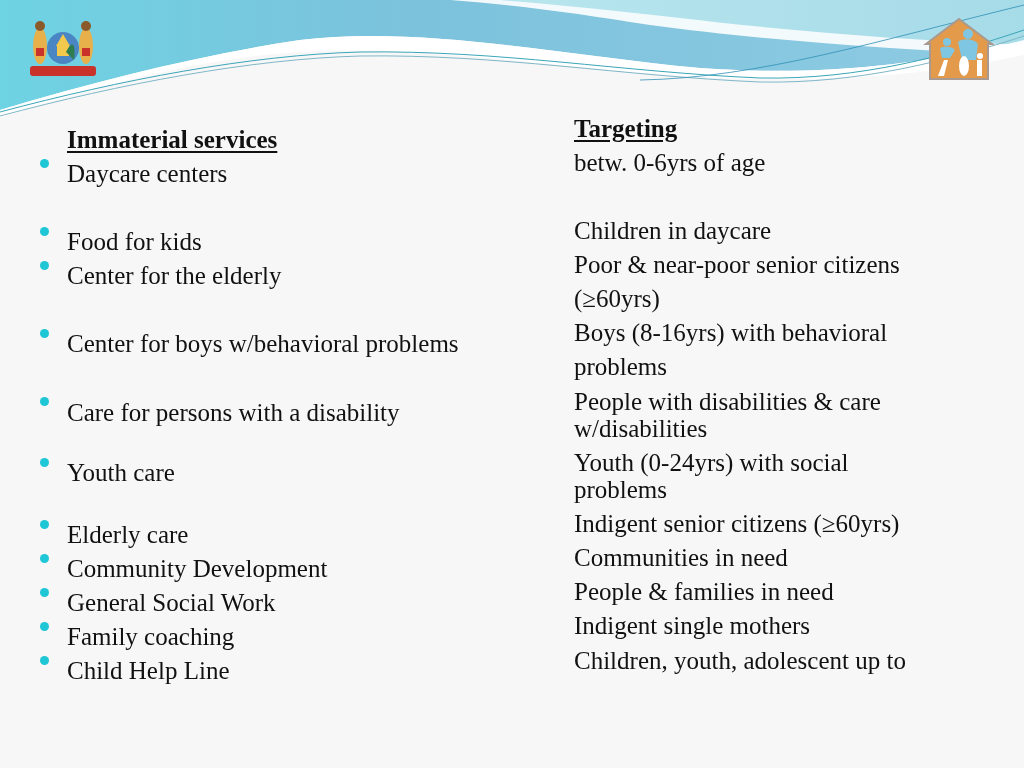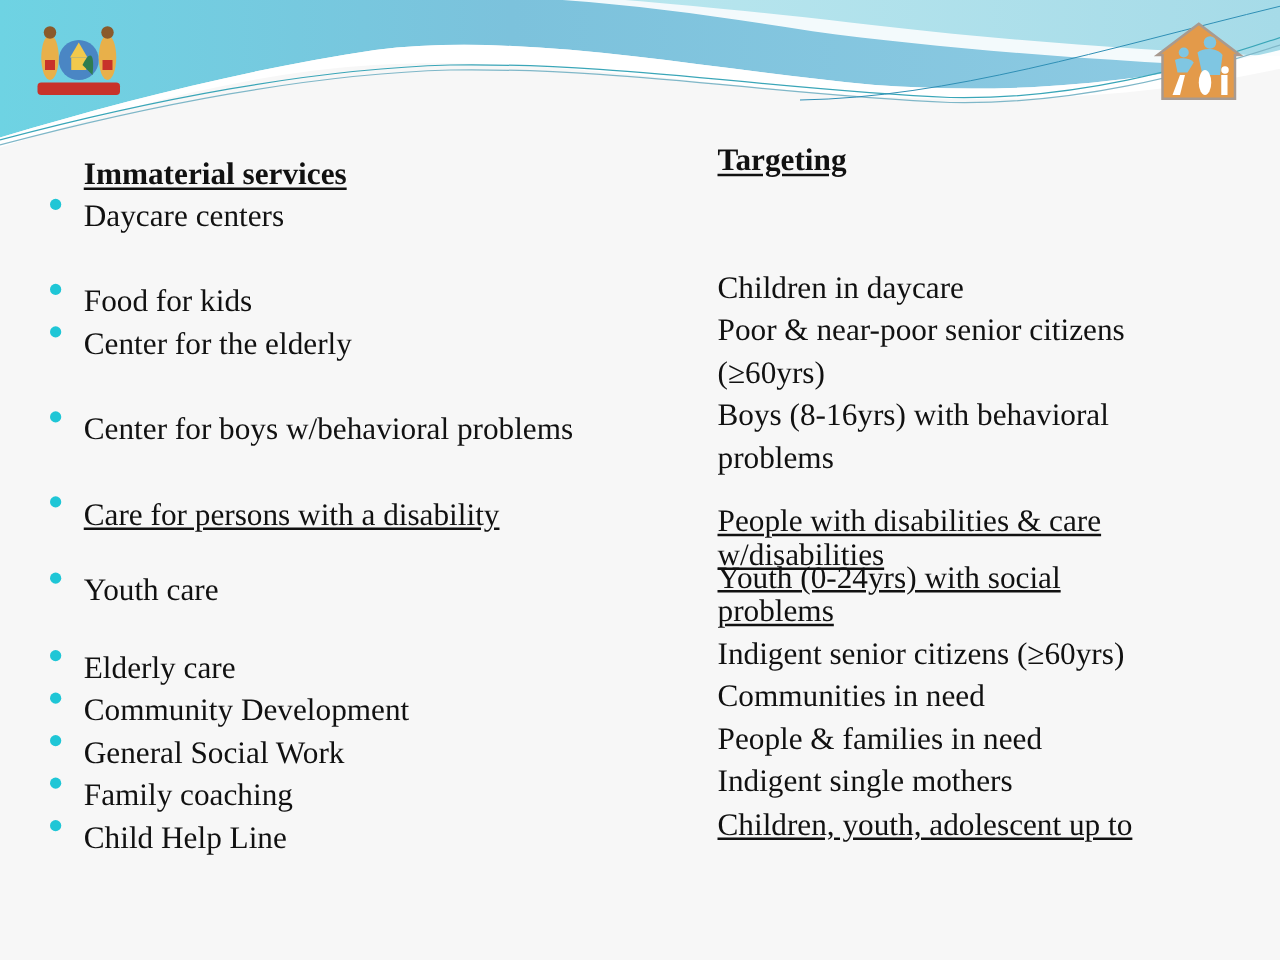--- a/index.html
+++ b/index.html
@@ -14,21 +14,21 @@
     .logo-right { position: absolute; left: 922px; top: 16px; width: 74px; height: 66px; }
 
     .content { position: absolute; left: 0; top: 108px; width: 1024px; }
     .row { position: absolute; left: 0; width: 1024px; font-size: 25px; line-height: 34px; }
     .bullet {
       position: absolute; left: 40px; width: 9px; height: 9px; border-radius: 50%;
       background: #1fc6d6;
     }
     .col-left { position: absolute; left: 67px; width: 490px; margin-top: 11px; }
     .col-right { position: absolute; left: 574px; width: 430px; }
-    .tight { line-height: 27px; text-decoration: underline; }
+    .tight { line-height: 27px; }
     .head { font-weight: bold; text-decoration: underline; text-underline-offset: 3px; }
   </style>
 </head>
 <body>
 
 <svg class="header-art" viewBox="0 0 1024 130" preserveAspectRatio="none">
   <defs>
     <linearGradient id="g1" x1="0" y1="0" x2="1" y2="0">
       <stop offset="0" stop-color="#6ed3e3"></stop>
       <stop offset="0.4" stop-color="#7cc2dc"></stop>
@@ -78,20 +78,21 @@
 
   <div class="row" style="top:4px;">
     <span class="col-left head">Immaterial services</span>
     <span class="col-right head">Targeting</span>
   </div>
 
   <div class="row" style="top:38px;">
     <span class="bullet" style="top:13px;"></span>
     <span class="col-left">Daycare centers</span>
     <div class="col-right">
+      <div>betw. 0-6yrs of age</div>
     </div>
   </div>
 
   <div class="row" style="top:106px;">
     <span class="bullet" style="top:13px;"></span>
     <span class="col-left">Food for kids</span>
     <div class="col-right">
       <div>Children in daycare</div>
     </div>
   </div>
@@ -112,21 +113,21 @@
       <div>Boys (8-16yrs) with behavioral</div>
       <div>problems</div>
     </div>
   </div>
 
   <div class="row" style="top:276px;">
     <span class="bullet" style="top:13px;"></span>
     <div class="col-left tight" style="top:4px;">
       <div>Care for persons with a disability</div>
     </div>
-    <div class="col-right tight" style="top:20px;">
+    <div class="col-right tight" style="top:4px;">
       <div>People with disabilities &amp; care</div>
       <div>w/disabilities</div>
     </div>
   </div>
 
   <div class="row" style="top:337px;">
     <span class="bullet" style="top:13px;"></span>
     <span class="col-left">Youth care</span>
     <div class="col-right tight" style="top:4px;">
       <div>Youth (0-24yrs) with social</div>

